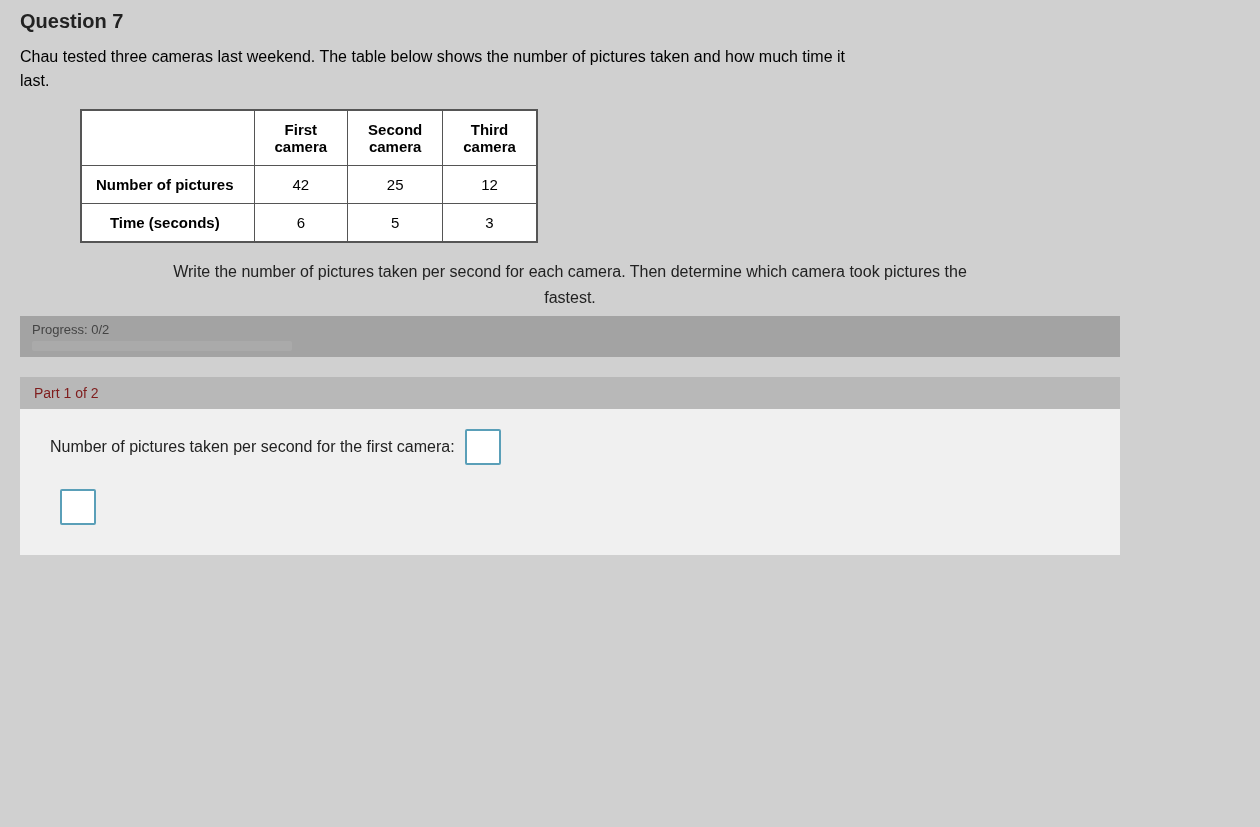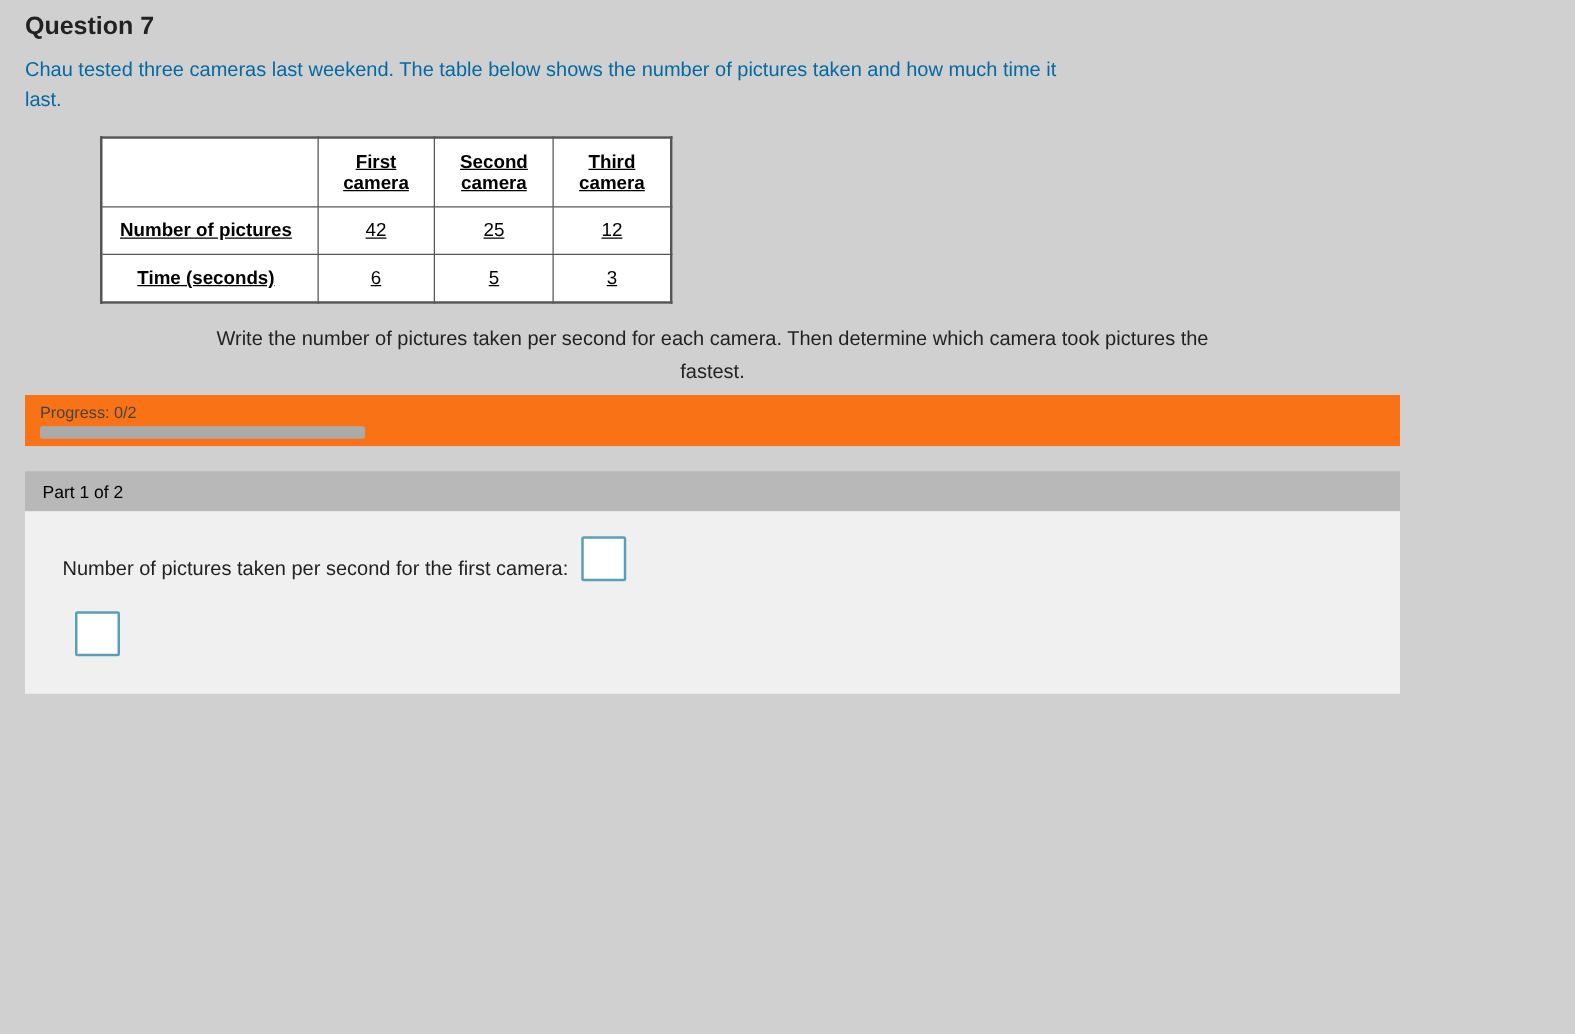--- a/index.html
+++ b/index.html
@@ -30,30 +30,29 @@
     }
 
     .question-title {
       font-size: 20px;
       font-weight: bold;
       color: #222;
     }
 
     .question-description {
       font-size: 16px;
-      color: #0369a1;
+      color: #000000;
       line-height: 1.5;
       margin-bottom: 16px;
     }
 
     
     .table-wrapper {
       margin-left: 60px;
       margin-bottom: 16px;
-      text-decoration: underline;
     }
 
     table {
       border-collapse: collapse;
       border: 2px solid #555;
       background-color: #fff;
     }
 
     table th, table td {
       border: 1.5px solid #555;
@@ -83,21 +82,21 @@
     .instructions {
       font-size: 16px;
       color: #222;
       line-height: 1.6;
       margin-bottom: 0;
       text-align: center;
     }
 
     
     .progress-section {
-      background-color: #f97316;
+      background-color: #a3a3a3;
       padding: 6px 12px;
       margin-top: 6px;
       margin-bottom: 0;
     }
 
     .progress-label {
       font-size: 13px;
       color: #444;
       margin-bottom: 4px;
     }
@@ -120,32 +119,32 @@
     .spacer {
       height: 20px;
       background-color: #d0d0d0;
     }
 
     
     .part-label-section {
       background-color: #b8b8b8;
       padding: 8px 14px;
       font-size: 14px;
-      color: #000000;
+      color: #7f1d1d;
     }
 
     
     .answer-section {
       background-color: #f0f0f0;
       padding: 20px 30px 30px 30px;
     }
 
     .answer-row {
       display: flex;
-      align-items: flex-end;
+      align-items: center;
       margin-bottom: 24px;
       font-size: 16px;
       color: #222;
     }
 
     .answer-row:last-child {
       margin-bottom: 0;
     }
 
     .answer-input {

